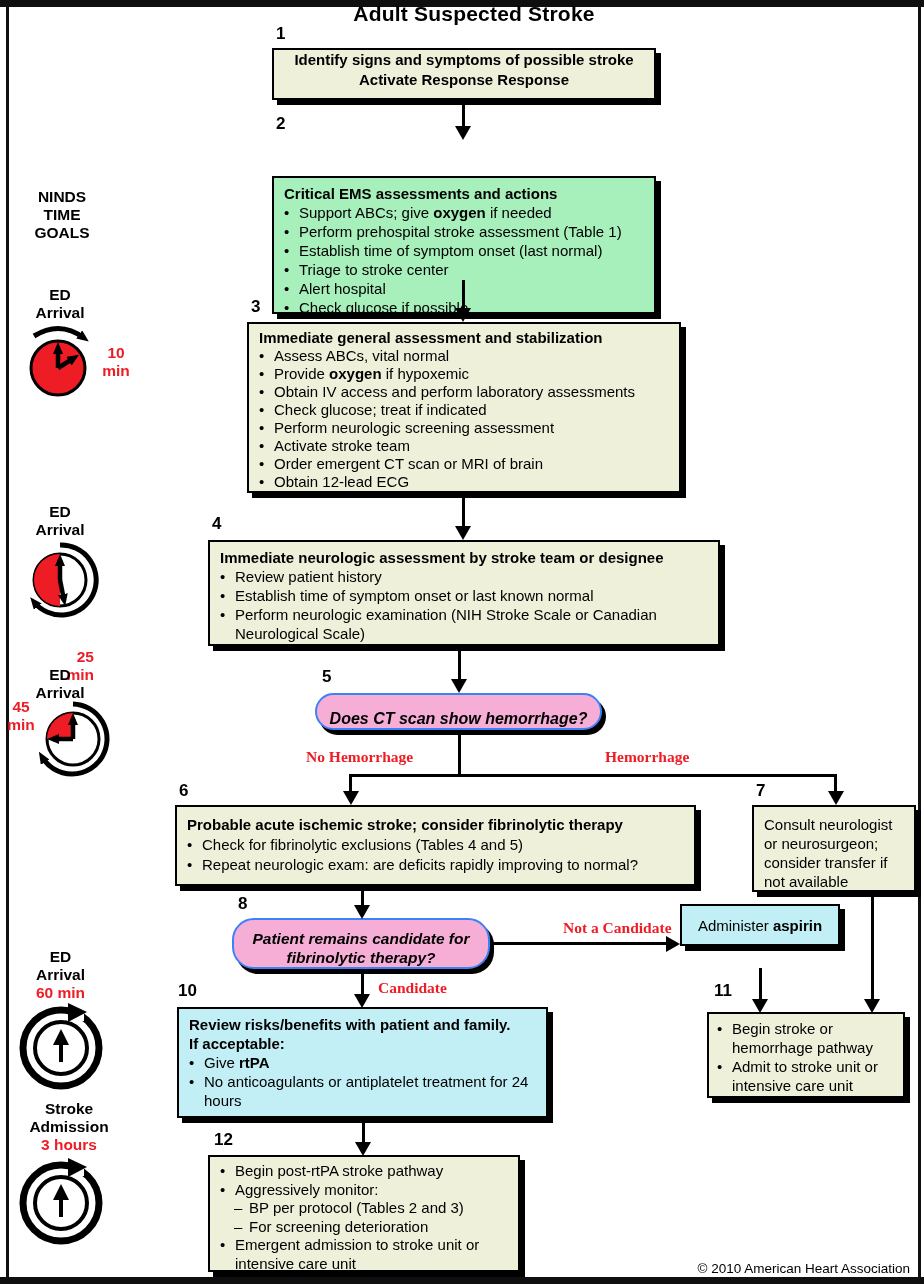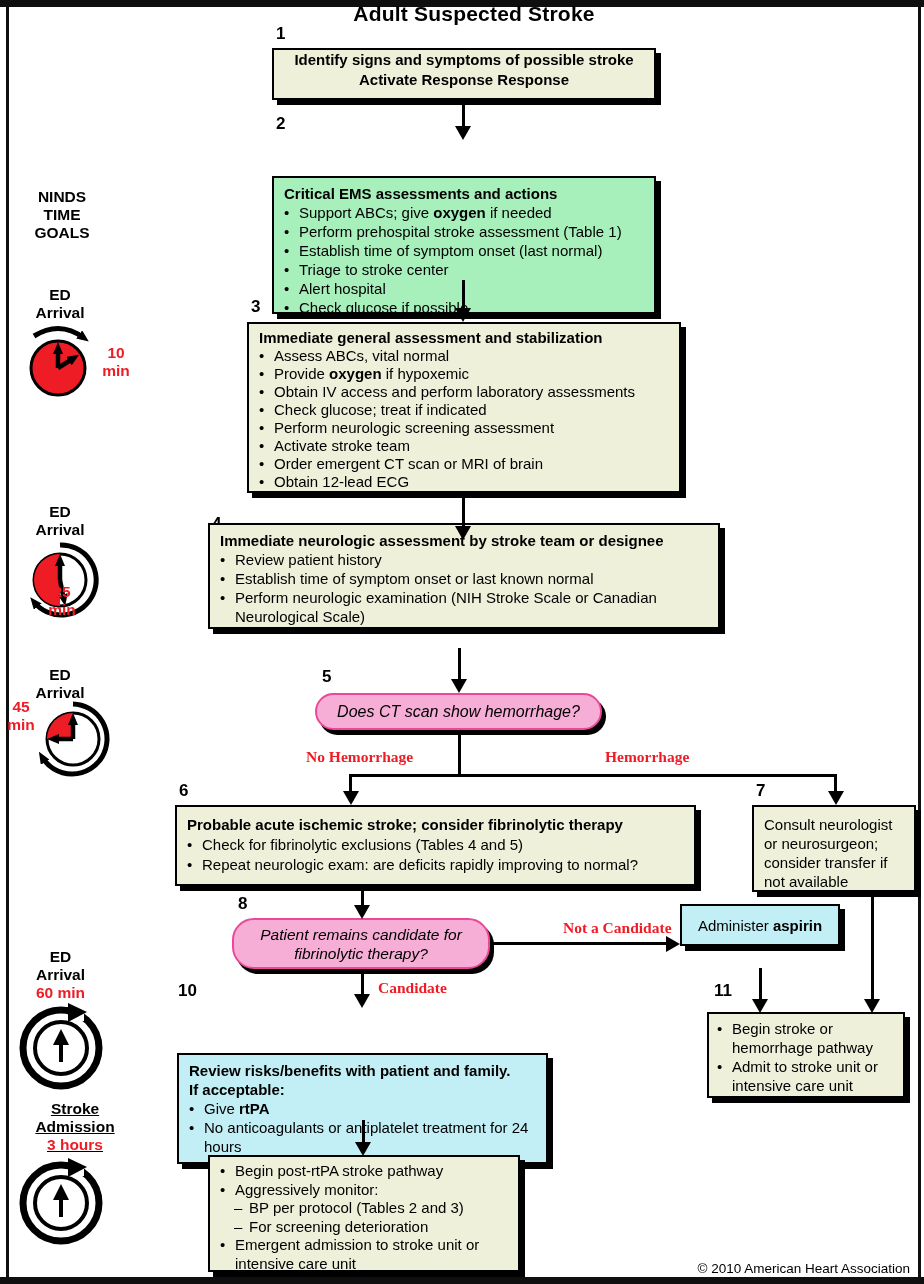--- a/index.html
+++ b/index.html
@@ -13,23 +13,23 @@
   .box{position:absolute; border:2px solid #000; box-shadow:5px 5px 0 #000;
     background:var(--cream); font-size:15px; line-height:19px; padding:6px 10px;}
   .box .title{font-weight:bold;}
   .center{text-align:center; font-weight:bold;}
   .bul{display:flex;}
   .bul .m{flex:none; width:15px;}
   .bul .m::before{content:"\2022";}
   .bul.dash{padding-left:14px;}
   .bul.dash .m::before{content:"\2013";}
   .b{font-weight:bold;}
-  .pill{position:absolute; background:var(--pink); border:2px solid #ec4899; border-radius:22px;
+  .pill{position:absolute; background:var(--pink); border:2px solid #3b82f6; border-radius:22px;
     box-shadow:4px 5px 0 #000; display:flex; flex-direction:column; align-items:center;
-    justify-content:center; text-align:center; font-weight:normal; font-style:italic;
+    justify-content:flex-end; text-align:center; font-weight:bold; font-style:italic;
     font-size:15.5px; line-height:19px;}
   .vline{position:absolute; width:3px; background:#000;}
   .hline{position:absolute; height:3px; background:#000;}
   .ah-down{position:absolute; width:0; height:0;
     border-left:8px solid transparent; border-right:8px solid transparent; border-top:14px solid #000;}
   .ah-right{position:absolute; width:0; height:0;
     border-top:8px solid transparent; border-bottom:8px solid transparent; border-left:14px solid #000;}
   .rlabel{position:absolute; color:var(--red); font-weight:bold; font-size:15.5px; white-space:nowrap;font-family:Liberation Serif, serif;}
   .side{position:absolute; text-align:center; font-weight:bold; font-size:15.5px; line-height:18px;}
   .side .t{color:var(--red);}
@@ -83,21 +83,21 @@
         <marker id="m2" markerUnits="userSpaceOnUse" markerWidth="16" markerHeight="16" refX="6" refY="5" orient="auto">
           <path d="M0,0 L12,5 L0,10 z"></path>
         </marker>
       </defs>
     <circle cx="40" cy="42" r="26" fill="#fff" stroke="#000" stroke-width="3"></circle>
     <path d="M40,16 A26,26 0 0 0 40,68 Z" fill="#ee1c25"></path>
     <line x1="40" y1="42" x2="40" y2="22" stroke="#000" stroke-width="4.5" marker-end="url(#m2)"></line>
     <line x1="40" y1="42" x2="44" y2="62" stroke="#000" stroke-width="4.5" marker-end="url(#m2)"></line>
     <path d="M40,7 A35,35 0 1 1 14,64" fill="none" stroke="#000" stroke-width="5" marker-end="url(#m2)"></path>
   </svg>
-  <div class="side t" style="left:30px; top:583px; width:64px; color:var(--red);">
+  <div class="side t" style="left:30px; top:648px; width:64px; color:var(--red);text-align:right;">
     <div>25</div>
     <div>min</div>
   </div>
 
   <div class="side" style="left:20px; top:666px; width:80px;">
     <div>ED</div>
     <div>Arrival</div>
   </div>
   <div class="side t" style="left:0px; top:698px; width:42px; color:var(--red);">
     <div>45</div>
@@ -123,21 +123,21 @@
   </div>
   <svg class="clock" style="left:18px; top:1000px;" width="86" height="90" viewBox="0 0 86 90">
     <circle cx="43" cy="48" r="38" fill="none" stroke="#000" stroke-width="7"></circle>
     <rect x="50" y="3" width="16" height="18" fill="#fff"></rect>
     <polygon points="50,3 50,22 69,12" fill="#000"></polygon>
     <circle cx="43" cy="48" r="26" fill="#fff" stroke="#000" stroke-width="4"></circle>
     <line x1="43" y1="62" x2="43" y2="43" stroke="#000" stroke-width="4"></line>
     <polygon points="35,45 51,45 43,29" fill="#000"></polygon>
   </svg>
 
-  <div class="side" style="left:20px; top:1100px; width:110px;text-decoration:underline;">
+  <div class="side" style="left:14px; top:1100px; width:110px;">
     <div>Stroke</div>
     <div>Admission</div>
     <div class="t">3 hours</div>
   </div>
   <svg class="clock" style="left:18px; top:1155px;" width="86" height="90" viewBox="0 0 86 90">
     <circle cx="43" cy="48" r="38" fill="none" stroke="#000" stroke-width="7"></circle>
     <rect x="50" y="3" width="16" height="18" fill="#fff"></rect>
     <polygon points="50,3 50,22 69,12" fill="#000"></polygon>
     <circle cx="43" cy="48" r="26" fill="#fff" stroke="#000" stroke-width="4"></circle>
     <line x1="43" y1="62" x2="43" y2="43" stroke="#000" stroke-width="4"></line>
@@ -219,21 +219,21 @@
     <div class="bul">
         <span class="m"></span>
         <span>Order emergent CT scan or MRI of brain</span>
       </div>
     <div class="bul">
         <span class="m"></span>
         <span>Obtain 12-lead ECG</span>
       </div>
   </div>
 
-  <div class="box" style="left:208px; top:523px; width:512px; height:106px;">
+  <div class="box" style="left:208px; top:540px; width:512px; height:106px;">
     <div class="title">Immediate neurologic assessment by stroke team or designee</div>
     <div class="bul">
         <span class="m"></span>
         <span>Review patient history</span>
       </div>
     <div class="bul">
         <span class="m"></span>
         <span>Establish time of symptom onset or last known normal</span>
       </div>
     <div class="bul" style="width:440px;">
@@ -264,21 +264,21 @@
 
   <div class="pill" style="left:232px; top:918px; width:258px; height:51px;">
     <div>Patient remains candidate for</div>
     <div>fibrinolytic therapy?</div>
   </div>
 
   <div class="box" style="left:680px; top:904px; width:160px; height:42px; background:var(--blue); display:flex; align-items:center; justify-content:center;">
     <div><span>Administer </span><span class="b">aspirin</span></div>
   </div>
 
-  <div class="box" style="left:177px; top:1053px; width:371px; height:111px; background:var(--blue);">
+  <div class="box" style="left:177px; top:1007px; width:371px; height:111px; background:var(--blue);">
     <div class="title">Review risks/benefits with patient and family.</div>
     <div class="title">If acceptable:</div>
     <div class="bul">
         <span class="m"></span>
       <span><span>Give </span><span class="b">rtPA</span></span>
       </div>
     <div class="bul">
         <span class="m"></span>
         <span>No anticoagulants or antiplatelet treatment for 24 hours</span>
       </div>

